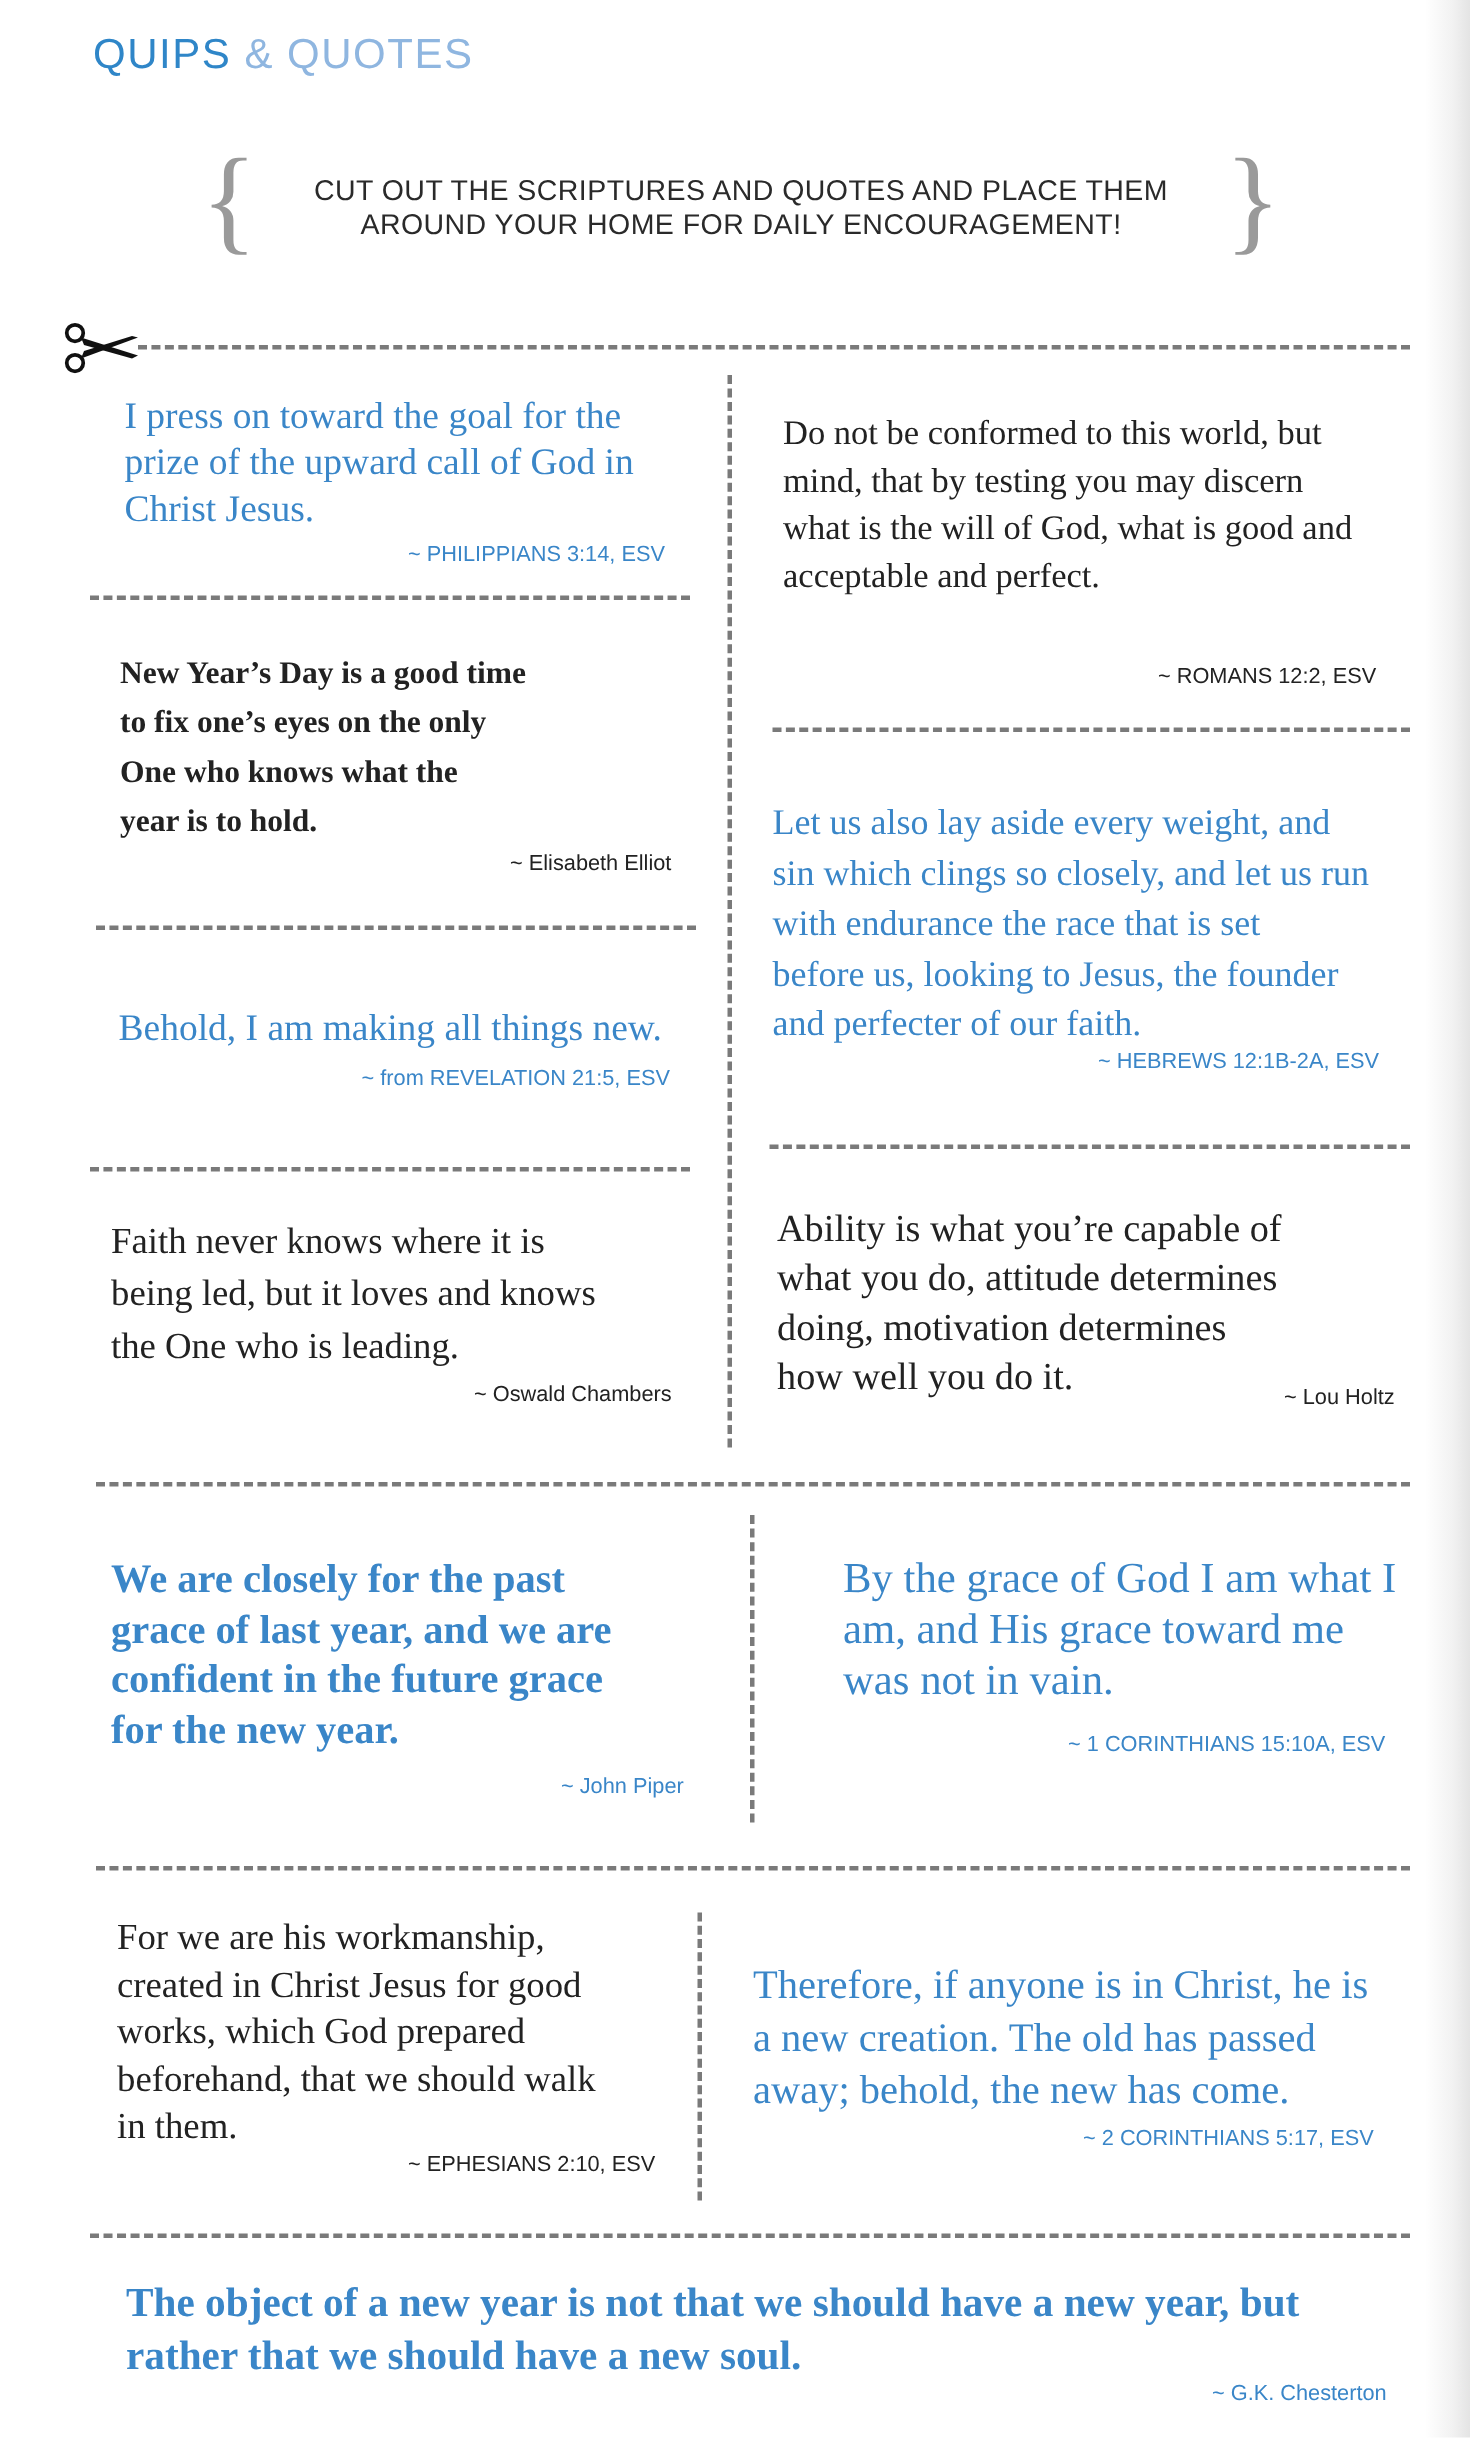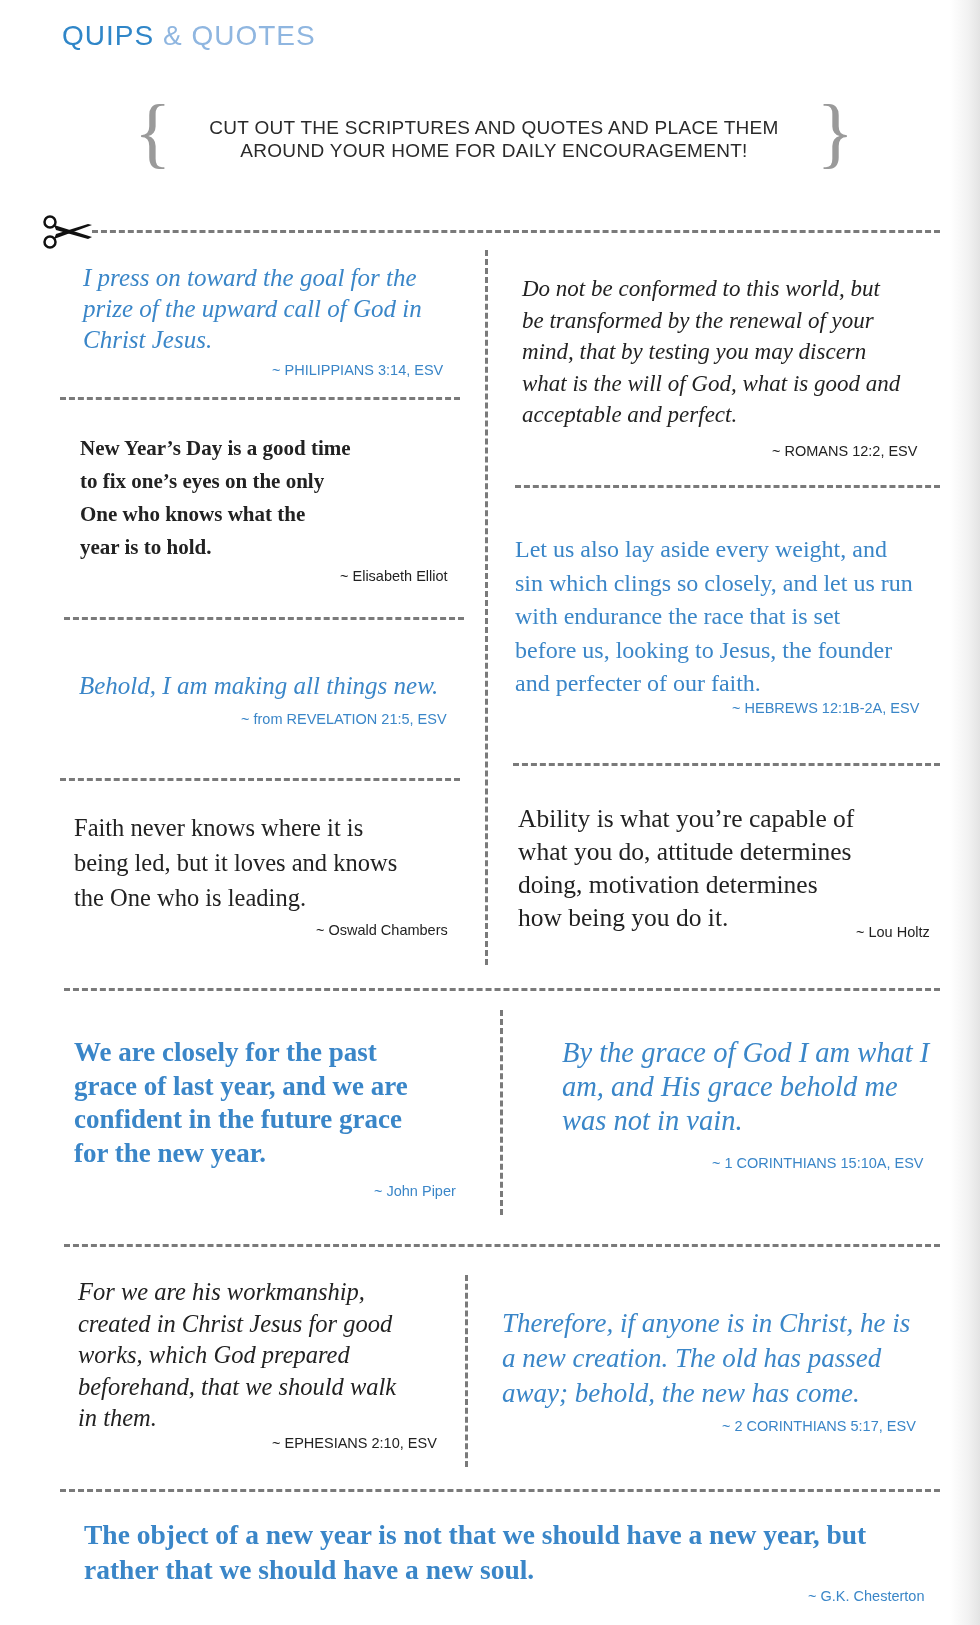--- a/index.html
+++ b/index.html
@@ -14,21 +14,21 @@
   .brace.r { right:0; }
   .instr-text { position:absolute; left:30px; right:30px; top:16px; text-align:center; font-family:"Liberation Sans", sans-serif; font-size:19px; color:#2a2a2a; line-height:23px; letter-spacing:0.3px; }
   .hdash { position:absolute; height:0; border-top:3px dashed #7a7a7a; }
   .vdash { position:absolute; width:0; border-left:3px dashed #7a7a7a; }
   .scissors { position:absolute; left:42px; top:215px; width:54px; height:34px; }
   .q { position:absolute; }
   .qt { margin:0; }
   .attr { position:absolute; font-family:"Liberation Sans", sans-serif; font-size:14.5px; }
   .blue { color:#3a86c8; }
   .dark { color:#222222; }
-  .it { font-style:italic; }
+  .it { }
   .bold { font-weight:bold; }
 </style>
 </head>
 <body>
 
 <div class="edge"></div>
 
 <div class="title">
   <span class="t1">QUIPS</span>
   <span class="t2">&amp; QUOTES</span>
@@ -65,21 +65,20 @@
 
 <div class="q blue it" style="left:83px; top:262px; font-size:25px; line-height:31px;">
   <div class="qt">I press on toward the goal for the</div>
   <div class="qt">prize of the upward call of God in</div>
   <div class="qt">Christ Jesus.</div>
 </div>
 <div class="attr blue" style="left:272px; top:362px;">~ PHILIPPIANS 3:14, ESV</div>
 
 <div class="q dark it" style="left:522px; top:273px; font-size:23px; line-height:31.5px;">
   <div class="qt">Do not be conformed to this world, but</div>
-  <div class="qt">be transformed by the renewal of your</div>
   <div class="qt">mind, that by testing you may discern</div>
   <div class="qt">what is the will of God, what is good and</div>
   <div class="qt">acceptable and perfect.</div>
 </div>
 <div class="attr dark" style="left:772px; top:443px;text-align:center;">~ ROMANS 12:2, ESV</div>
 
 <div class="q dark bold" style="left:80px; top:432px; font-size:21px; line-height:33px;">
   <div class="qt">New Year’s Day is a good time</div>
   <div class="qt">to fix one’s eyes on the only</div>
   <div class="qt">One who knows what the</div>
@@ -105,35 +104,35 @@
   <div class="qt">Faith never knows where it is</div>
   <div class="qt">being led, but it loves and knows</div>
   <div class="qt">the One who is leading.</div>
 </div>
 <div class="attr dark" style="left:316px; top:922px;">~ Oswald Chambers</div>
 
 <div class="q dark" style="left:518px; top:802px; font-size:25.5px; line-height:33px;">
   <div class="qt">Ability is what you’re capable of</div>
   <div class="qt">what you do, attitude determines</div>
   <div class="qt">doing, motivation determines</div>
-  <div class="qt">how being you do it.</div>
+  <div class="qt">how well you do it.</div>
 </div>
 <div class="attr dark" style="left:836px; top:924px;margin-left:20px;">~ Lou Holtz</div>
 
 <div class="q blue bold" style="left:74px; top:1036px; font-size:27px; line-height:33.5px;">
   <div class="qt">We are closely for the past</div>
   <div class="qt">grace of last year, and we are</div>
   <div class="qt">confident in the future grace</div>
   <div class="qt">for the new year.</div>
 </div>
 <div class="attr blue" style="left:374px; top:1183px;">~ John Piper</div>
 
 <div class="q blue it" style="left:534px; top:1036px; font-size:28.5px; line-height:34px;margin-left:28px;">
   <div class="qt">By the grace of God I am what I</div>
-  <div class="qt">am, and His grace behold me</div>
+  <div class="qt">am, and His grace toward me</div>
   <div class="qt">was not in vain.</div>
 </div>
 <div class="attr blue" style="left:712px; top:1155px;">~ 1 CORINTHIANS 15:10A, ESV</div>
 
 <div class="q dark it" style="left:78px; top:1276px; font-size:24.5px; line-height:31.5px;">
   <div class="qt">For we are his workmanship,</div>
   <div class="qt">created in Christ Jesus for good</div>
   <div class="qt">works, which God prepared</div>
   <div class="qt">beforehand, that we should walk</div>
   <div class="qt">in them.</div>

